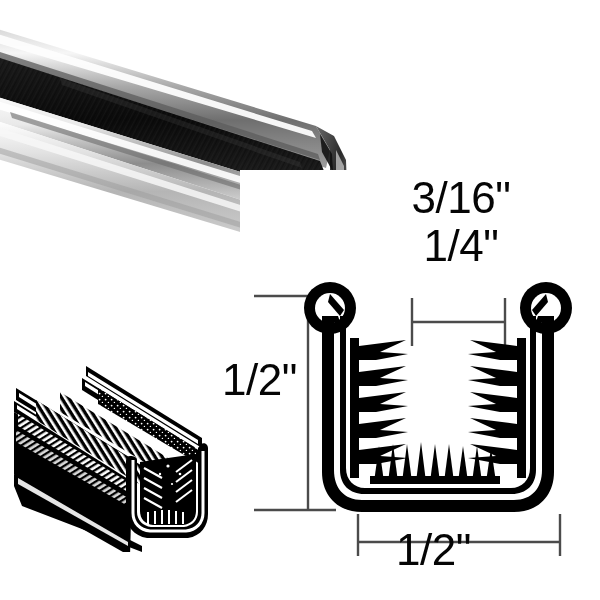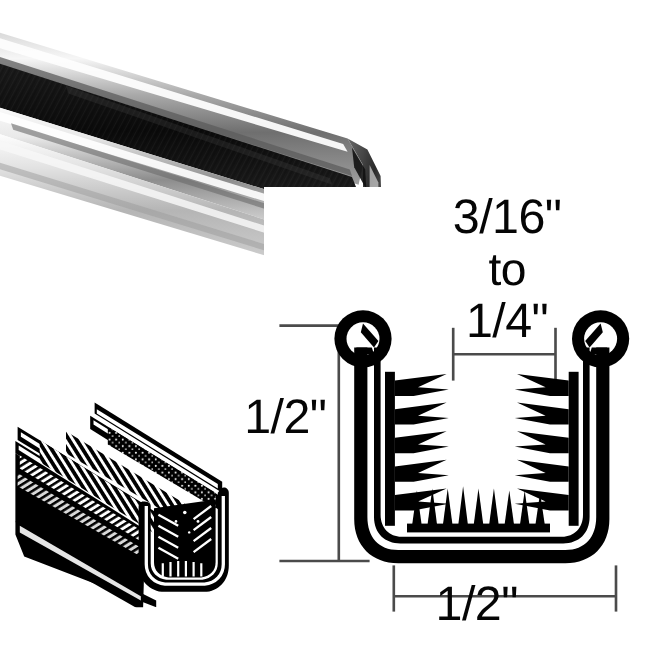--- a/index.html
+++ b/index.html
@@ -330,21 +330,20 @@
           <path d="M 246 312 L 251 278 L 256 312 Z"></path>
 
           <rect x="130" y="306" width="130" height="8"></rect>
         </g>
       </g>
     </svg>
   </div>
 
   <div class="dim-label" id="label-top-width">
     <span class="l1">3/16"</span>
-    <span class="l2">to</span>
     <span class="l3">1/4"</span>
   </div>
 
   <div class="dim-label" id="label-height">1/2"</div>
 
   <div class="dim-label" id="label-bottom-width">1/2"</div>
 
 </div>
 
 </body></html>

